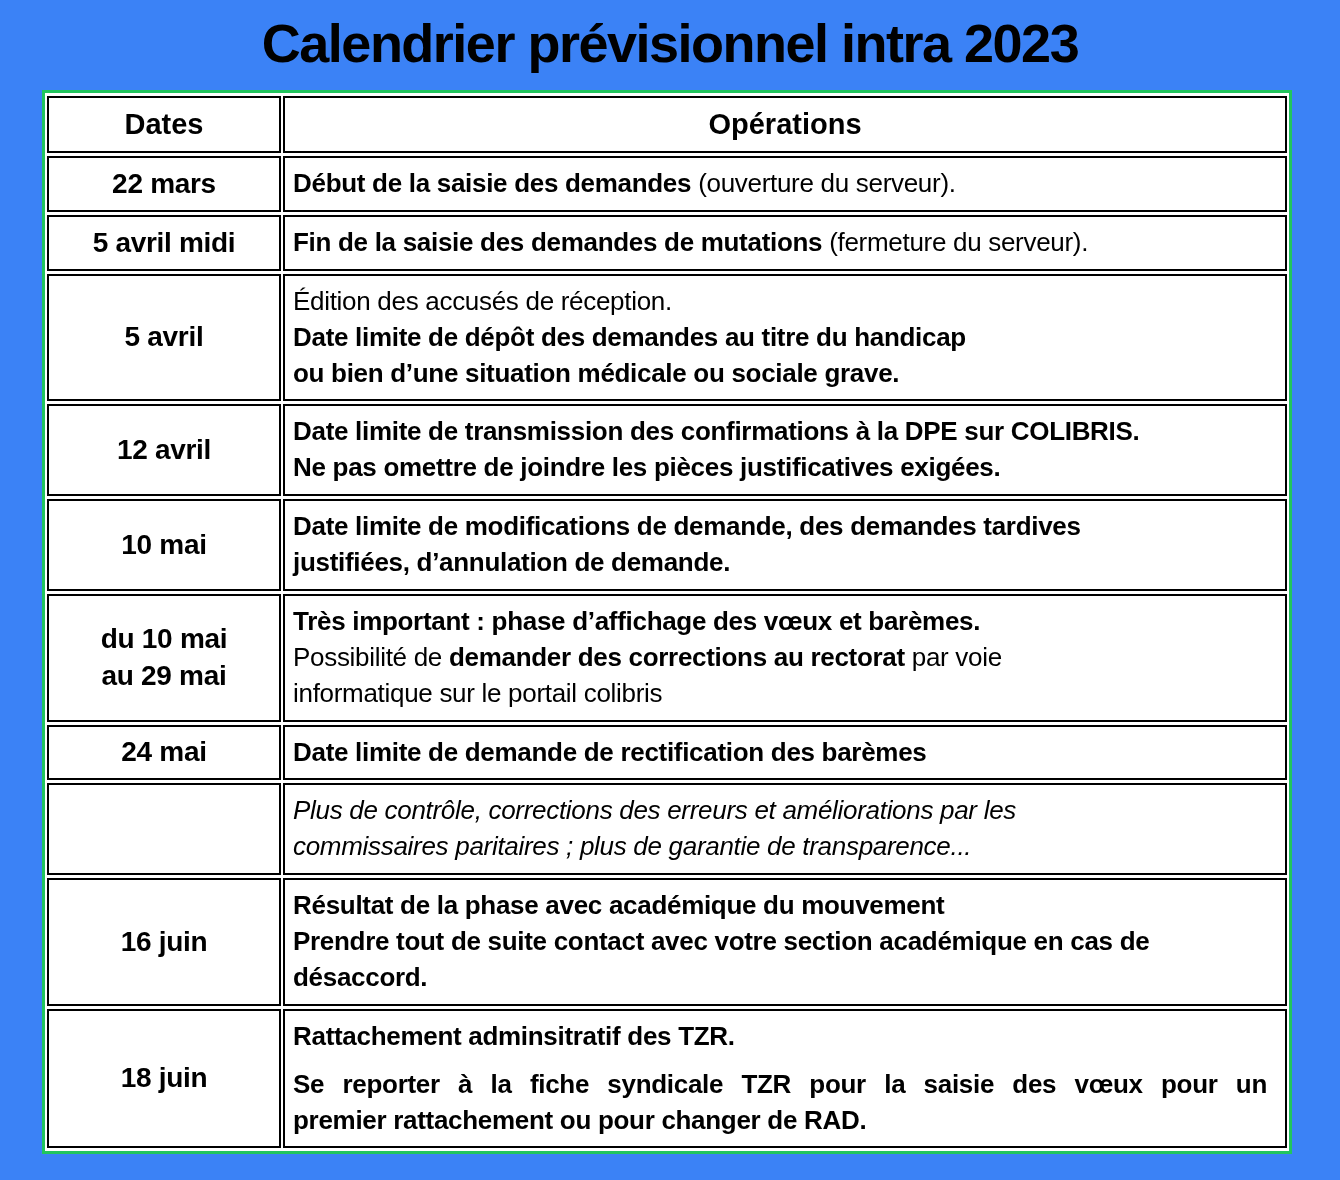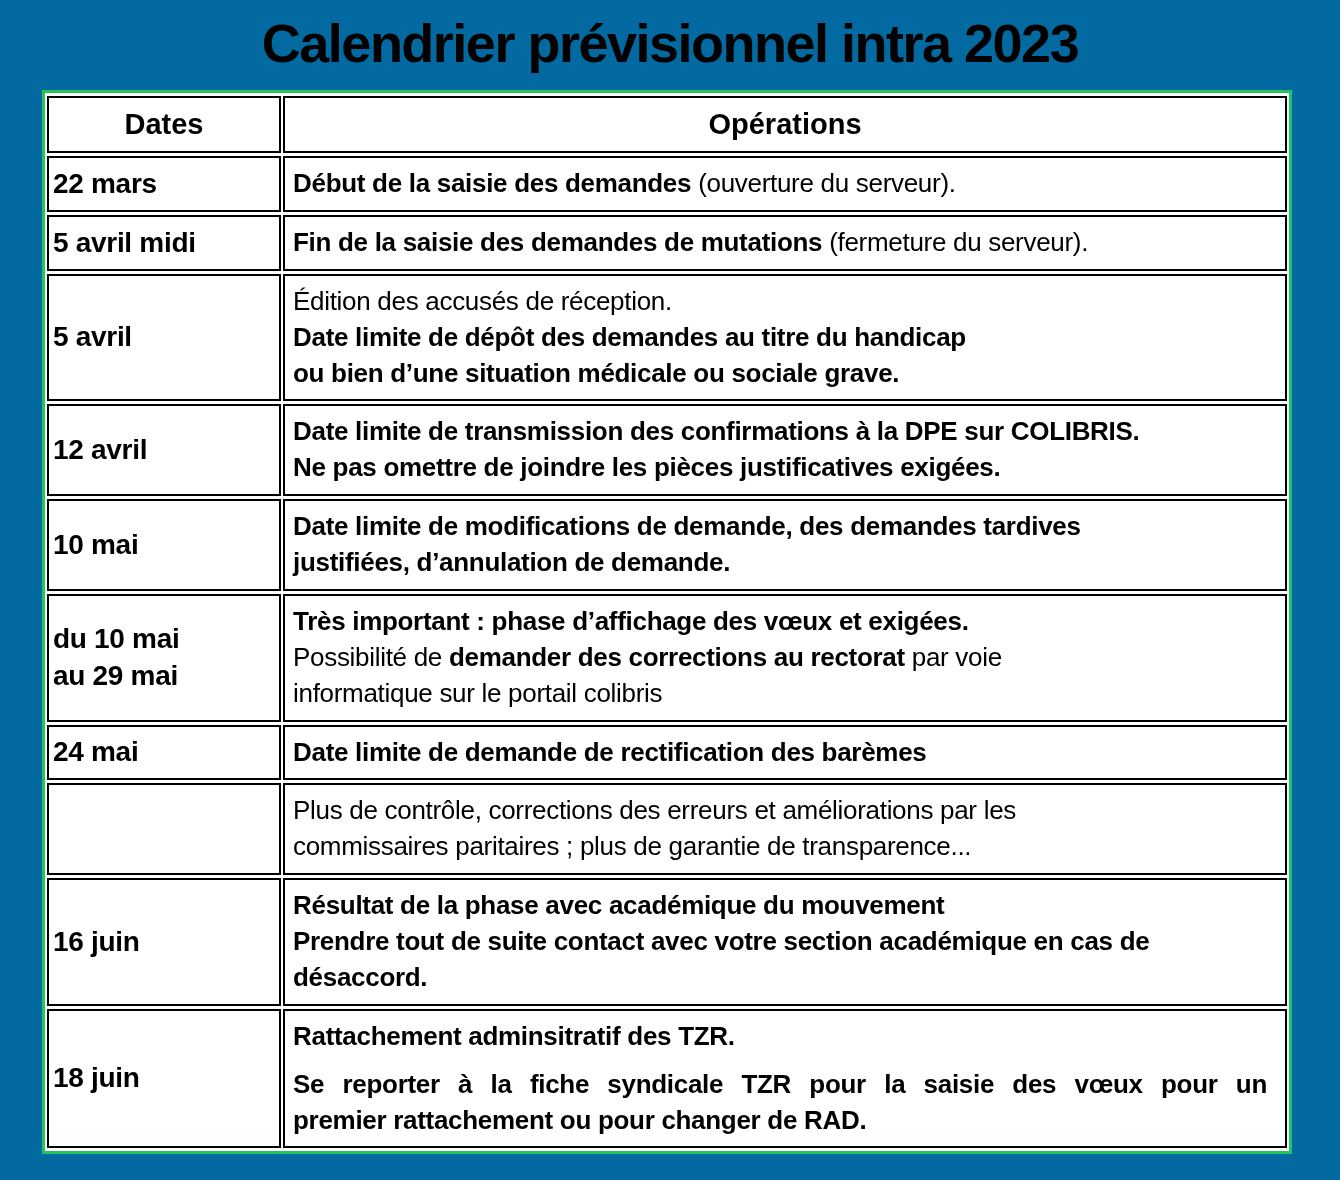--- a/index.html
+++ b/index.html
@@ -5,21 +5,21 @@
   html, body {
     margin: 0;
     padding: 0;
     background: #ffffff;
     color: #000000;
     font-family: "Liberation Sans", sans-serif;
   }
   .page {
     width: 1340px;
     height: 1180px;
-    background: #0369a1;
+    background: #3b82f6;
     overflow: hidden;
     box-sizing: border-box;
   }
   .doc-title {
     text-align: center;
     font-weight: bold;
     font-size: 54px;
     letter-spacing: -1.5px;
     margin: 12px 0 16px 0;
     line-height: 1.15;
@@ -39,20 +39,21 @@
     background: #fff;
   }
   th {
     font-size: 29px;
     font-weight: bold;
     padding: 10px 6px;
     text-align: center;
   }
   col.c-dates { width: 234px; }
   td.date-cell {
+    text-align: center;
     vertical-align: middle;
     font-weight: bold;
     font-size: 28px;
     letter-spacing: -0.3px;
     padding: 4px;
   }
   td.date-cell .date-line { line-height: 1.3; }
   td.ops-cell {
     vertical-align: middle;
     font-size: 26px;
@@ -64,21 +65,21 @@
     white-space: nowrap;
   }
   .line.justify {
     white-space: normal;
     text-align: justify;
     text-align-last: justify;
     margin-top: 12px;
   }
   .st-bold   { font-weight: bold; }
   .st-normal { font-weight: normal; }
-  .st-italic { font-weight: normal; margin-top: 12px; }
+  .st-italic { font-style: italic; font-weight: normal; margin-top: 12px; }
 </style>
 </head>
 <body>
 
 <div class="page">
   <h1 class="doc-title">Calendrier prévisionnel intra 2023</h1>
 
   <table class="calendar">
     <colgroup>
       <col class="c-dates">
@@ -134,21 +135,21 @@
             <div class="line"><span class="st-bold">Date limite de modifications de demande, des demandes tardives</span></div>
             <div class="line"><span class="st-bold">justifiées, d’annulation de demande.</span></div>
           </td>
         </tr>
         <tr>
           <td class="date-cell">
             <div class="date-line">du 10 mai</div>
             <div class="date-line">au 29 mai</div>
           </td>
           <td class="ops-cell">
-            <div class="line"><span class="st-bold">Très important : phase d’affichage des vœux et exigées.</span></div>
+            <div class="line"><span class="st-bold">Très important : phase d’affichage des vœux et barèmes.</span></div>
             <div class="line"><span class="st-normal">Possibilité de </span><span class="st-bold">demander des corrections au rectorat</span><span class="st-normal"> par voie</span></div>
             <div class="line"><span class="st-normal">informatique sur le portail colibris</span></div>
           </td>
         </tr>
         <tr>
           <td class="date-cell">
             <div class="date-line">24 mai</div>
           </td>
           <td class="ops-cell">
             <div class="line"><span class="st-bold">Date limite de demande de rectification des barèmes</span></div>

